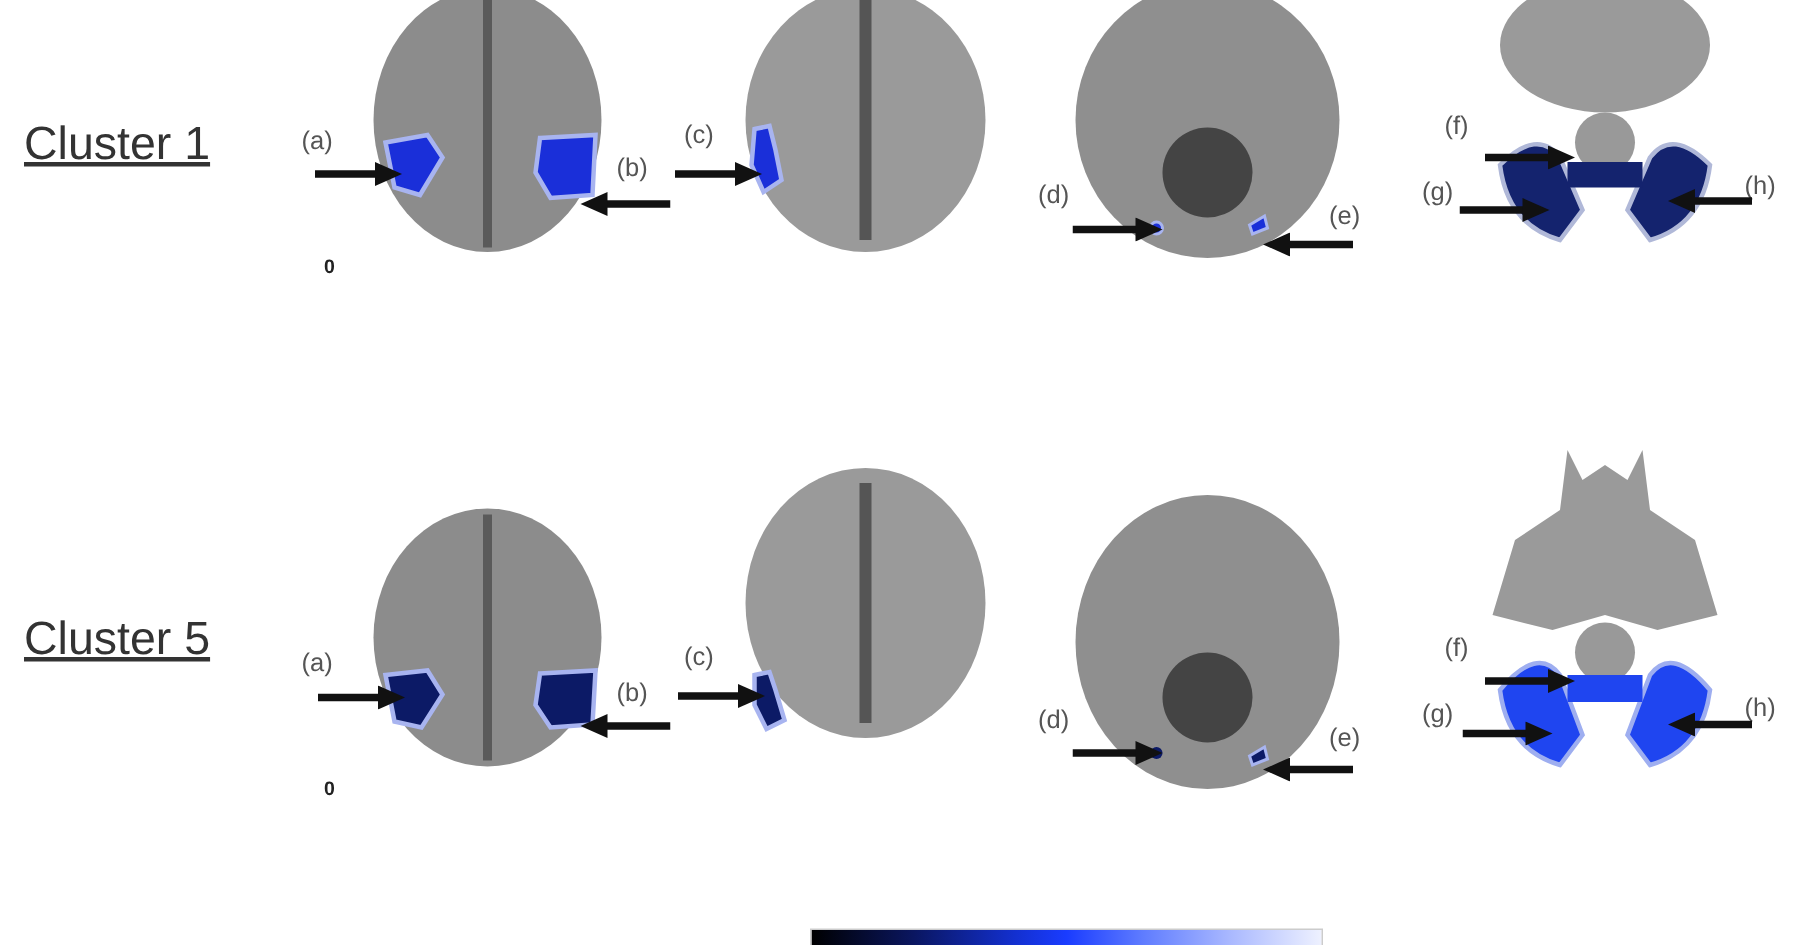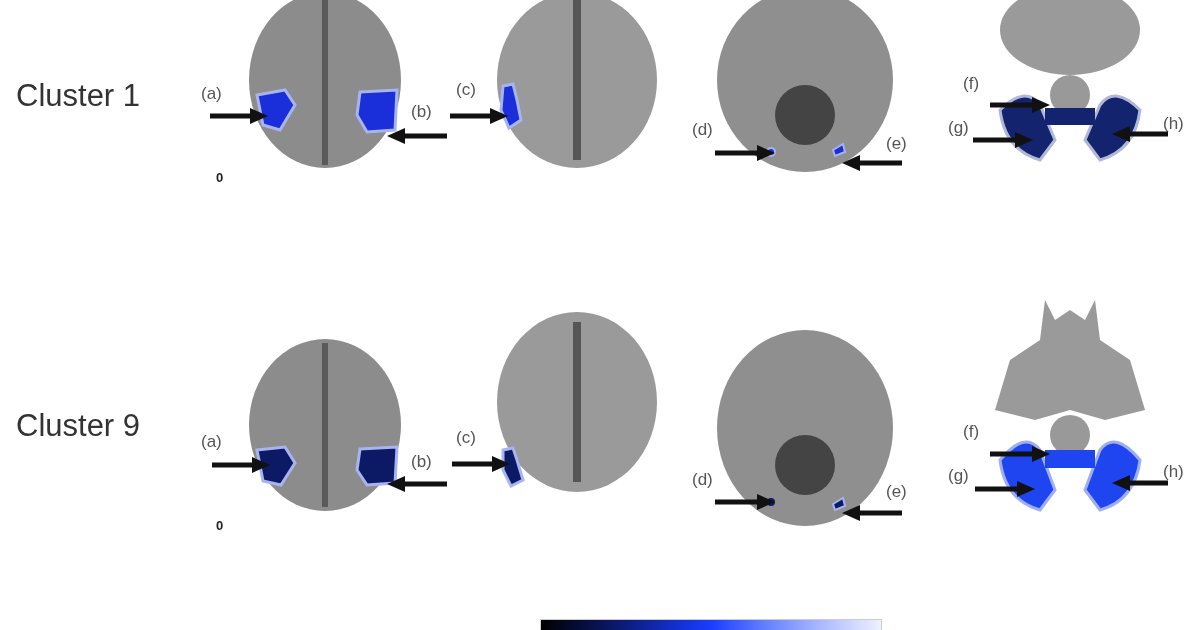--- a/index.html
+++ b/index.html
@@ -1,17 +1,17 @@
 <!DOCTYPE html>
 <html><head>
 <meta charset="utf-8">
 <style>
   html,body{margin:0;padding:0;background:#fff;}
   body{width:1200px;height:630px;position:relative;overflow:hidden;font-family:"Liberation Sans",sans-serif;}
-  .row-label{position:absolute;font-size:31px;color:#333;}
+  .row-label{position:absolute;font-size:31px;color:#333;text-decoration:underline;}
   .panel{position:absolute;}
   .panel svg{overflow:visible;}
   .lbl{position:absolute;font-size:17px;color:#555;}
   .stray{position:absolute;font-size:13px;font-weight:bold;color:#222;}
   .colorbar{position:absolute;left:540px;top:619px;width:340px;height:14px;border:1px solid #ccc;
     background:linear-gradient(to right,#000 0%,#0a1660 20%,#1330d0 40%,#1a3cff 50%,#5f7cff 65%,#a9b8ff 82%,#eef1ff 100%);}
 </style>
 </head>
 <body>
 
@@ -87,21 +87,21 @@
   </svg>
 <svg class="panel" style="left:973px;top:132px;" width="62" height="16">
     <path d="M0 8 H46" stroke="#111" stroke-width="5"></path>
     <path d="M42 0 L60 8 L42 16 Z" fill="#111"></path>
   </svg>
 <svg class="panel" style="left:1110px;top:126px;" width="58" height="16">
     <path d="M18 8 H58" stroke="#111" stroke-width="5"></path>
     <path d="M20 0 L2 8 L20 16 Z" fill="#111"></path>
   </svg>
 
-<div class="row-label" style="left:16px;top:408px;">Cluster 9</div>
+<div class="row-label" style="left:16px;top:408px;">Cluster 5</div>
 
 <div class="panel" style="left:245px;top:335px;">
   <svg width="160" height="185">
       <ellipse cx="80" cy="90" rx="76" ry="86" fill="#8c8c8c"></ellipse>
     <path d="M80 8 L80 172" stroke="#5a5a5a" stroke-width="6"></path>
     <path d="M12 115 L40 112 L50 128 L36 150 L18 146 Z" fill="#0c1a66" stroke="#a8b4f0" stroke-width="3"></path>
     <path d="M115 114 L152 112 L150 148 L122 150 L112 135 Z" fill="#0c1a66" stroke="#a8b4f0" stroke-width="3"></path>
   </svg>
 </div>
 <div class="lbl" style="left:201px;top:432px;">(a)</div>

